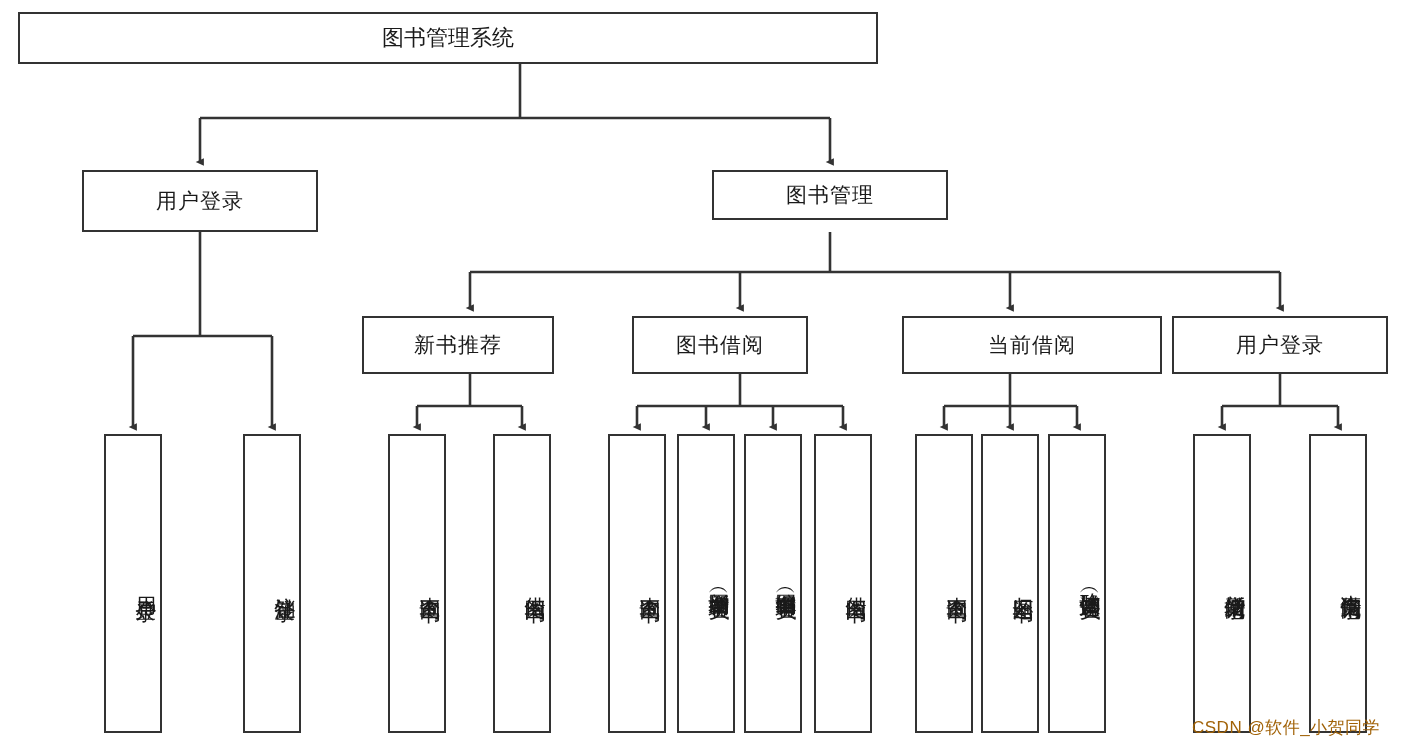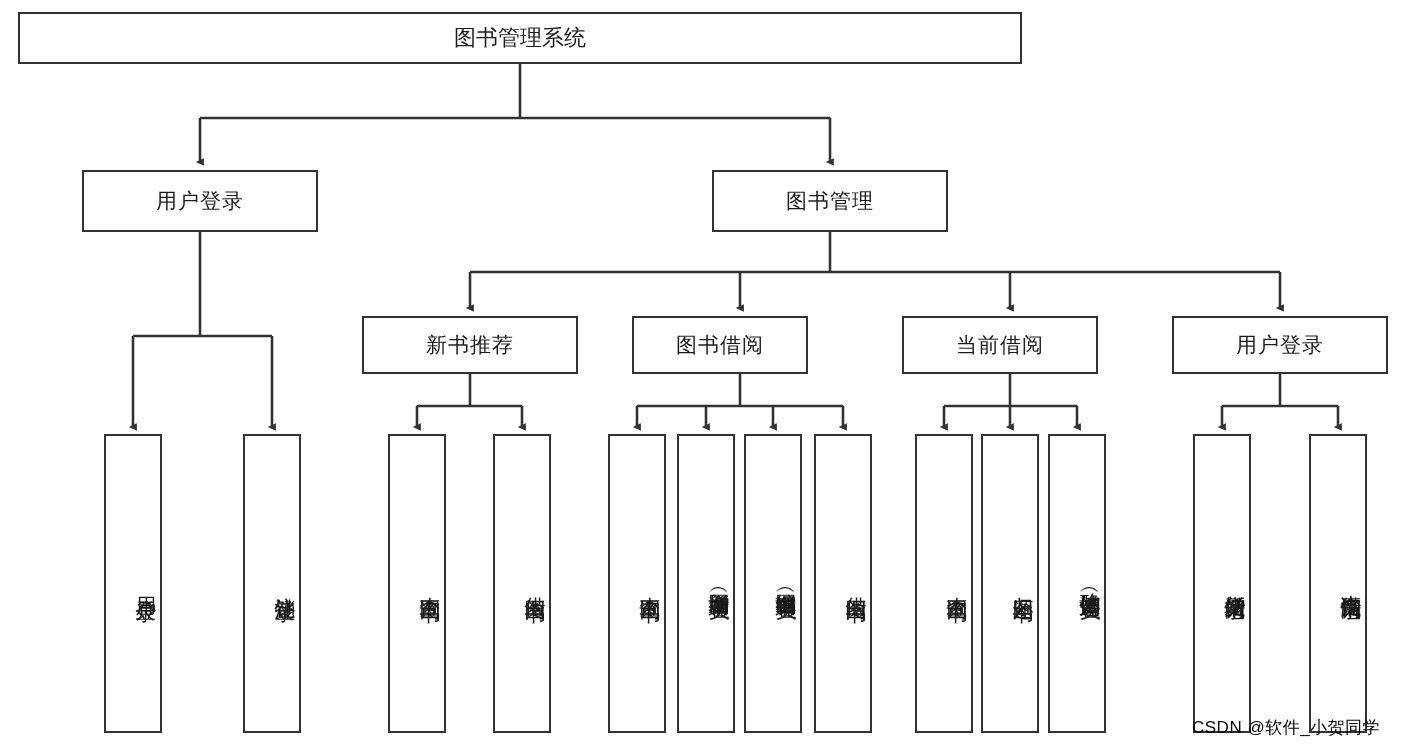--- a/index.html
+++ b/index.html
@@ -57,21 +57,21 @@
     white-space: nowrap;
   }
   .node.v.tall {
     padding-top: 8px;
     letter-spacing: 1px;
     line-height: 1.3;
   }
   .watermark {
     position: absolute;
     font-size: 17px;
-    color: #000000;
+    color: #a16207;
     letter-spacing: 0.5px;
     white-space: nowrap;
   }
 </style>
 </head>
 <body>
 
 <div id="canvas">
 
   <svg id="wires" viewBox="0 0 1405 747">
@@ -119,38 +119,38 @@
       <path d="M1010,406 L1010,427" marker-end="url(#arrow)"></path>
       <path d="M1077,406 L1077,427" marker-end="url(#arrow)"></path>
 
       <path d="M1280,374 L1280,406"></path>
       <path d="M1222,406 L1338,406"></path>
       <path d="M1222,406 L1222,427" marker-end="url(#arrow)"></path>
       <path d="M1338,406 L1338,427" marker-end="url(#arrow)"></path>
     </g>
   </svg>
 
-  <div class="node root" style="left:18px; top:12px; width:1004px; height:52px;">
+  <div class="node root" style="left:18px; top:12px; width:860px; height:52px;">
     <span>图书管理系统</span>
   </div>
 
   <div class="node h" style="left:82px; top:170px; width:236px; height:62px;">
     <span>用户登录</span>
   </div>
-  <div class="node h" style="left:712px; top:170px; width:236px; height:62px;">
+  <div class="node h" style="left:712px; top:170px; width:236px; height:50px;">
     <span>图书管理</span>
   </div>
 
-  <div class="node h" style="left:362px; top:316px; width:216px; height:58px;">
+  <div class="node h" style="left:362px; top:316px; width:192px; height:58px;">
     <span>新书推荐</span>
   </div>
   <div class="node h" style="left:632px; top:316px; width:176px; height:58px;">
     <span>图书借阅</span>
   </div>
-  <div class="node h" style="left:902px; top:316px; width:196px; height:58px;">
+  <div class="node h" style="left:902px; top:316px; width:260px; height:58px;">
     <span>当前借阅</span>
   </div>
   <div class="node h" style="left:1172px; top:316px; width:216px; height:58px;">
     <span>用户登录</span>
   </div>
 
   <div class="node v" style="left:104px; top:434px; width:58px; height:299px;">
     <span>用户登录</span>
   </div>
   <div class="node v" style="left:243px; top:434px; width:58px; height:299px;">

